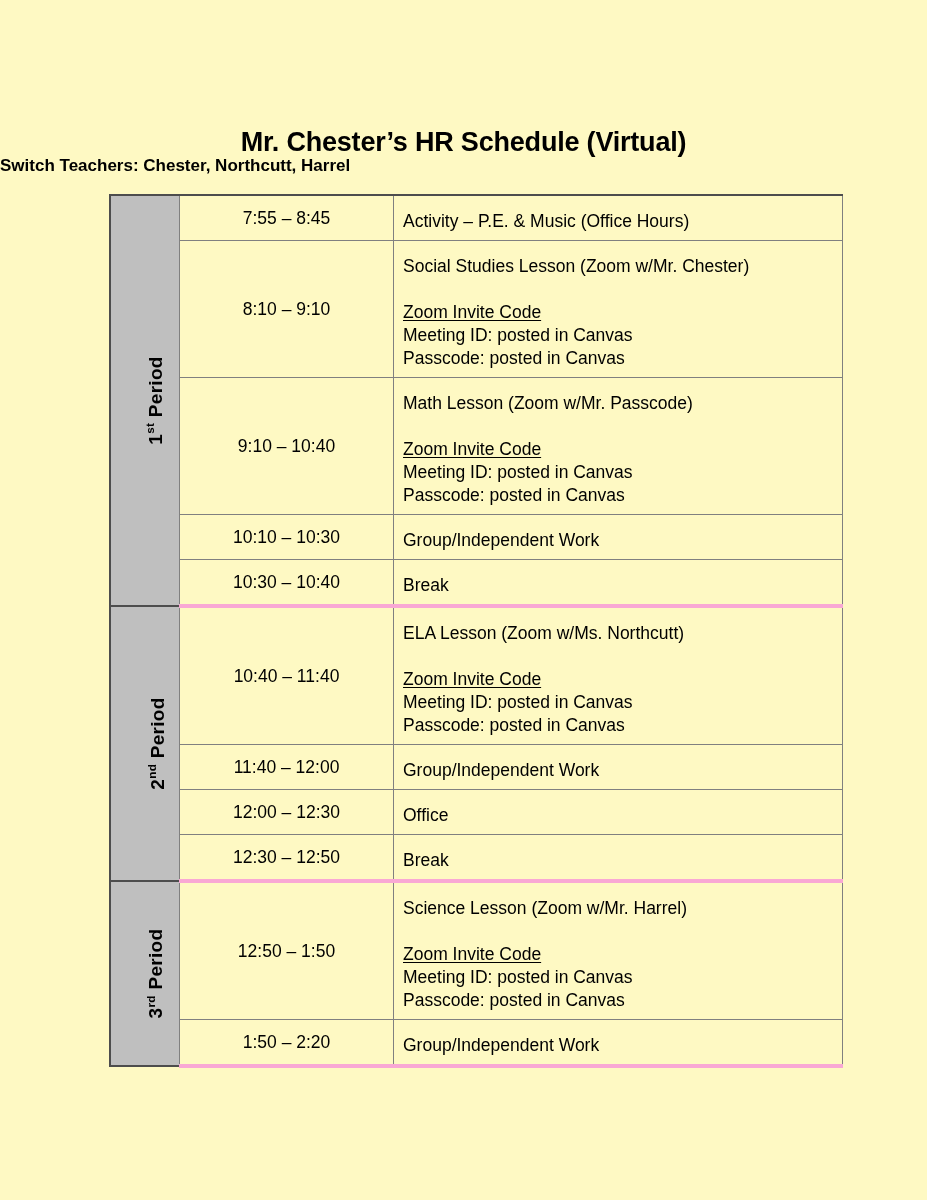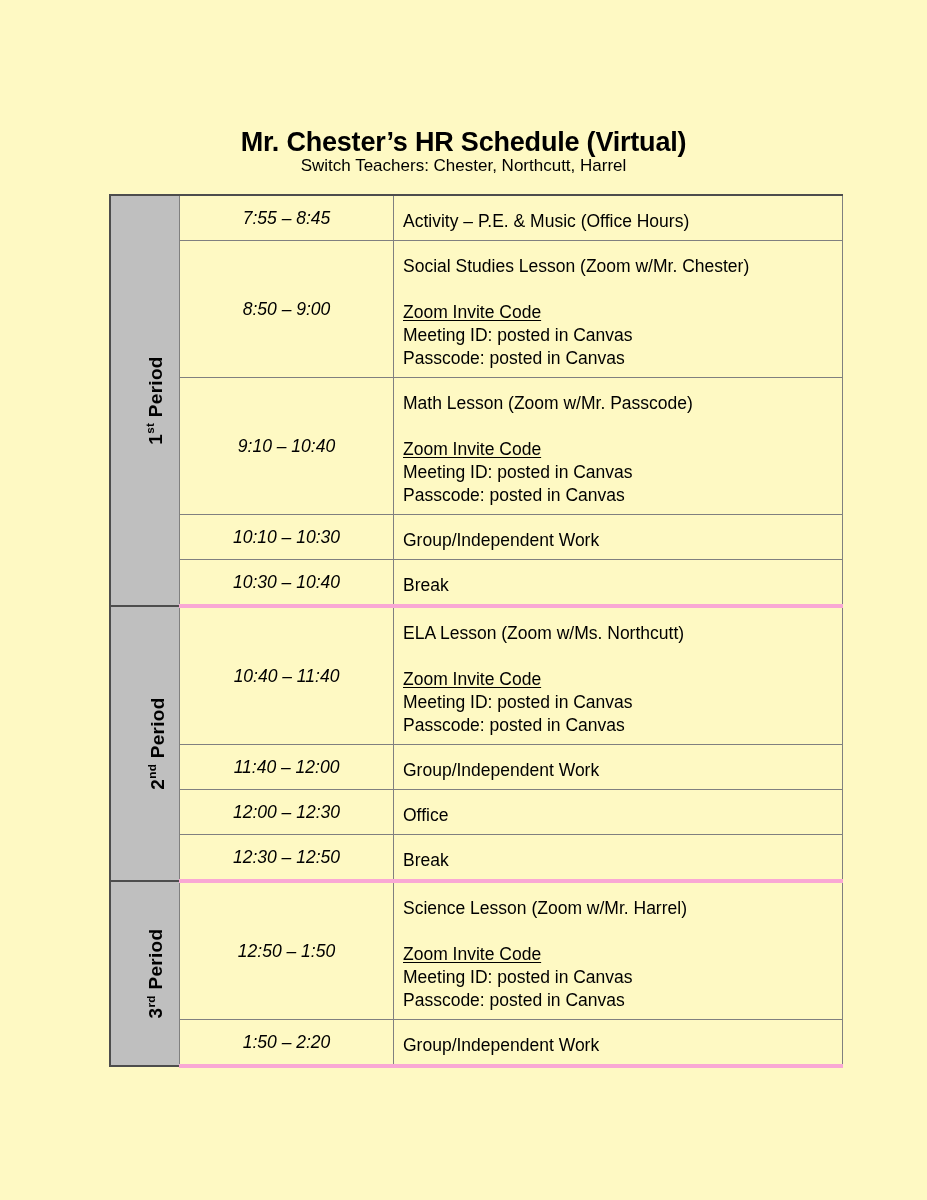--- a/index.html
+++ b/index.html
@@ -35,23 +35,22 @@
     font-size: 27px;
     font-weight: bold;
     letter-spacing: -0.2px;
     line-height: 32px;
   }
   .doc-subtitle {
     position: absolute;
     left: 0;
     top: 155px;
     width: 927px;
-    text-align: center;
     font-size: 17px;
-    font-weight: normal;
+    font-weight: bold;
     line-height: 22px;
   }
 
   
   .schedule-table {
     position: absolute;
     left: 109px;
     top: 194px;
     width: 710px;
     border-collapse: collapse;
@@ -95,21 +94,20 @@
     font-size: 0.62em;
     vertical-align: super;
     line-height: 0;
   }
 
   
   td.time-cell {
     width: 201px;
     text-align: center;
     padding: 7px 6px;
-    font-style: italic;
   }
 
   
   td.desc-cell {
     width: 439px;
     text-align: left;
     padding: 14px 0 7px 9px;
   }
 
   
@@ -139,21 +137,21 @@
         <tr class="block-start">
           <td class="period-cell period-first" rowspan="5">
             <span class="period-rotor"><span class="period-label"><span>1</span><sup>st</sup><span> Period</span></span></span>
           </td>
           <td class="time-cell">7:55 – 8:45</td>
           <td class="desc-cell">
             <span class="desc-title">Activity – P.E. &amp; Music (Office Hours)</span>
           </td>
         </tr>
         <tr>
-          <td class="time-cell">8:50 – 9:00</td>
+          <td class="time-cell">8:10 – 9:10</td>
           <td class="desc-cell">
             <span class="desc-title">Social Studies Lesson (Zoom w/Mr. Chester)</span>
             <span class="desc-spacer"></span>
             <a class="desc-link" href="#" style="color: rgb(0, 0, 0);">Zoom Invite Code</a>
             <span class="desc-line">Meeting ID: posted in Canvas</span>
             <span class="desc-line">Passcode: posted in Canvas</span>
           </td>
         </tr>
         <tr>
           <td class="time-cell">9:10 – 10:40</td>

